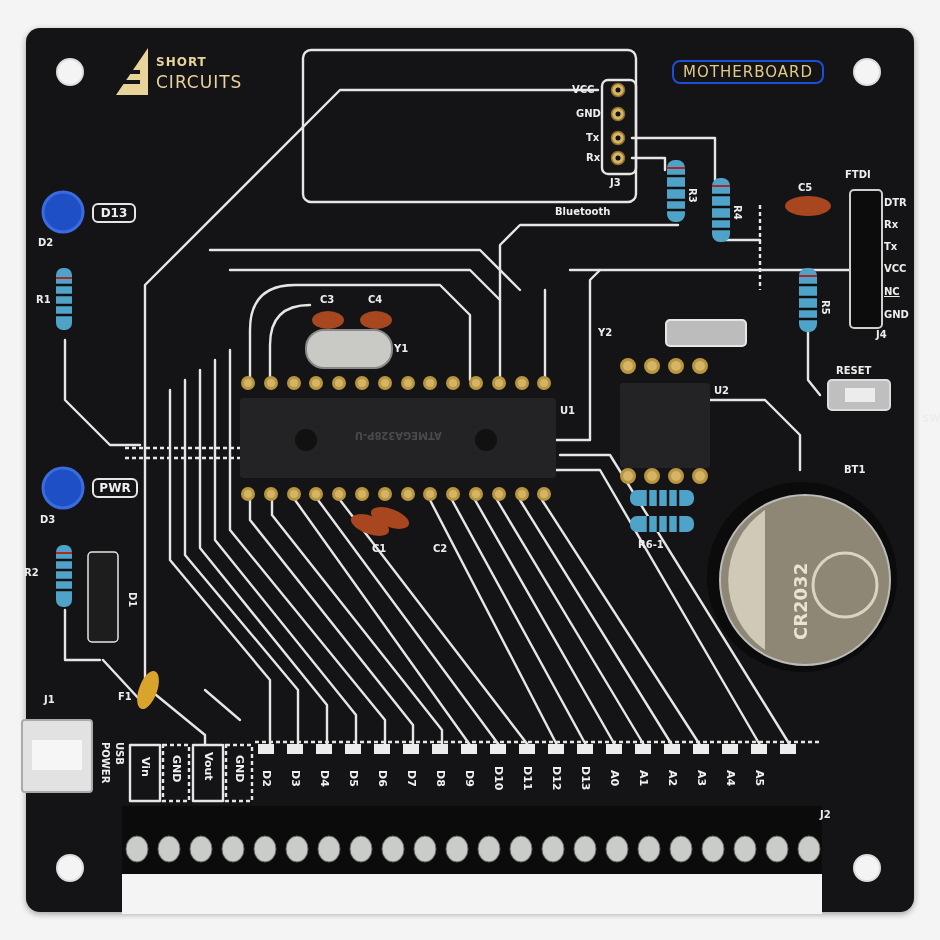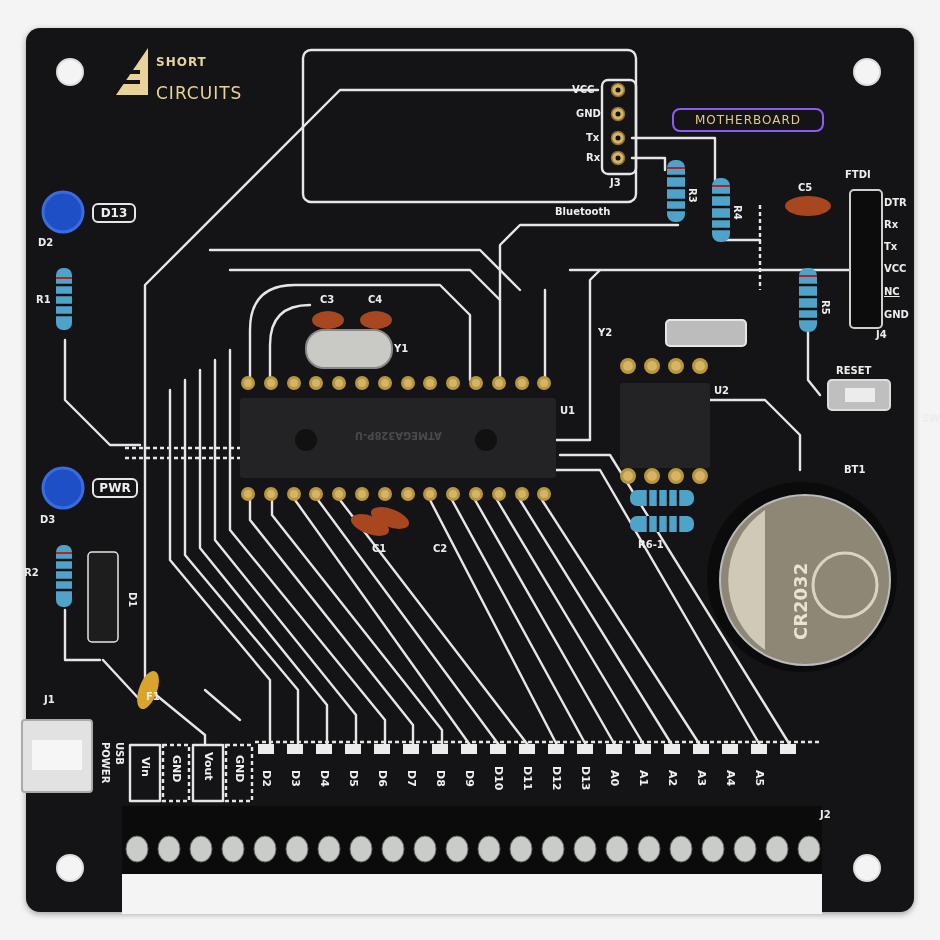--- a/index.html
+++ b/index.html
@@ -11,22 +11,22 @@
     box-shadow: 0 2px 6px rgba(0,0,0,0.35);
   }
   svg#pcb { position: absolute; left: 0; top: 0; width: 940px; height: 940px; }
   .silk { fill: none; stroke: #e6e6e6; stroke-width: 2.4; stroke-linecap: round; stroke-linejoin: round; }
   .silk-dash { fill: none; stroke: #e6e6e6; stroke-width: 2.4; stroke-dasharray: 4 3; }
   .lbl { position: absolute; color: #ededed; font-family: "DejaVu Sans", sans-serif; font-weight: bold; font-size: 10px; white-space: nowrap; line-height: 1; }
   .lbl.small { font-size: 10px; }
   .lbl.vert { transform: rotate(90deg); transform-origin: left top; }
   .logo-text { position: absolute; left: 156px; top: 56px; color: #e8d39a; font-family: "DejaVu Sans", sans-serif; line-height: 1; }
   .logo-text .a { font-size: 12px; font-weight: bold; letter-spacing: 1px; display: block; }
-  .logo-text .b { font-size: 17px; letter-spacing: 1px; display: block; margin-top: 17px; }
-  .mb-badge { position: absolute; left: 672px; top: 60px; width: 152px; height: 24px; border: 2px solid #8b5cf6; border-radius: 8px; color: #e3cb87; font-family: "DejaVu Sans", sans-serif; font-size: 12px; letter-spacing: 1px; display: flex; align-items: center; justify-content: center; margin-top: 48px; }
+  .logo-text .b { font-size: 17px; letter-spacing: 1px; display: block; margin-top: 6px; }
+  .mb-badge { position: absolute; left: 672px; top: 60px; width: 152px; height: 24px; border: 2px solid #1d4ed8; border-radius: 8px; color: #e3cb87; font-family: "DejaVu Sans", sans-serif; font-size: 15px; letter-spacing: 1px; display: flex; align-items: center; justify-content: center; }
   .box-label { position: absolute; border: 2px solid #e6e6e6; border-radius: 6px; color: #eee; font-family: "DejaVu Sans", sans-serif; font-weight: bold; font-size: 12px; display: flex; align-items: center; justify-content: center; }
   .pin-lbl { position: absolute; color: #f0f0f0; font-family: "DejaVu Sans", sans-serif; font-weight: bold; font-size: 11px; transform: rotate(90deg); transform-origin: left top; white-space: nowrap; }
 </style>
 </head>
 <body>
 
 <div id="board"></div>
 
 <svg id="pcb" viewBox="0 0 940 940">
 
@@ -308,21 +308,21 @@
 <div class="lbl small vert" style="left:742px;top:205px;">R4</div>
 <div class="lbl small vert" style="left:830px;top:300px;">R5</div>
 <div class="lbl small" style="left:598px;top:328px;">Y2</div>
 <div class="lbl small" style="left:714px;top:386px;">U2</div>
 <div class="lbl small" style="left:638px;top:540px;">R6-1</div>
 <div class="lbl small" style="left:844px;top:465px;">BT1</div>
 <div class="lbl" style="left:792px;top:530px;color:#e8e3d2;font-size:18px;transform:rotate(-90deg);transform-origin:left top;top:640px;">CR2032</div>
 <div class="lbl" style="left:836px;top:366px;">RESET</div>
 <div class="lbl" style="left:878px;top:414px;margin-left:44px;">SW1</div>
 <div class="lbl small vert" style="left:137px;top:592px;">D1</div>
-<div class="lbl small" style="left:118px;top:692px;margin-left:28px;">F1</div>
+<div class="lbl small" style="left:118px;top:692px;">F1</div>
 <div class="lbl small" style="left:44px;top:695px;">J1</div>
 <div class="lbl small vert" style="left:124px;top:742px;">USB</div>
 <div class="lbl small vert" style="left:110px;top:742px;">POWER</div>
 
 <div class="pin-lbl" style="left:152px;top:757px;">Vin</div>
 <div class="pin-lbl" style="left:183px;top:755px;">GND</div>
 <div class="pin-lbl" style="left:215px;top:752px;">Vout</div>
 <div class="pin-lbl" style="left:246px;top:755px;">GND</div>
 
 <div class="pin-lbl" style="left:273px;top:770px;">D2</div>

